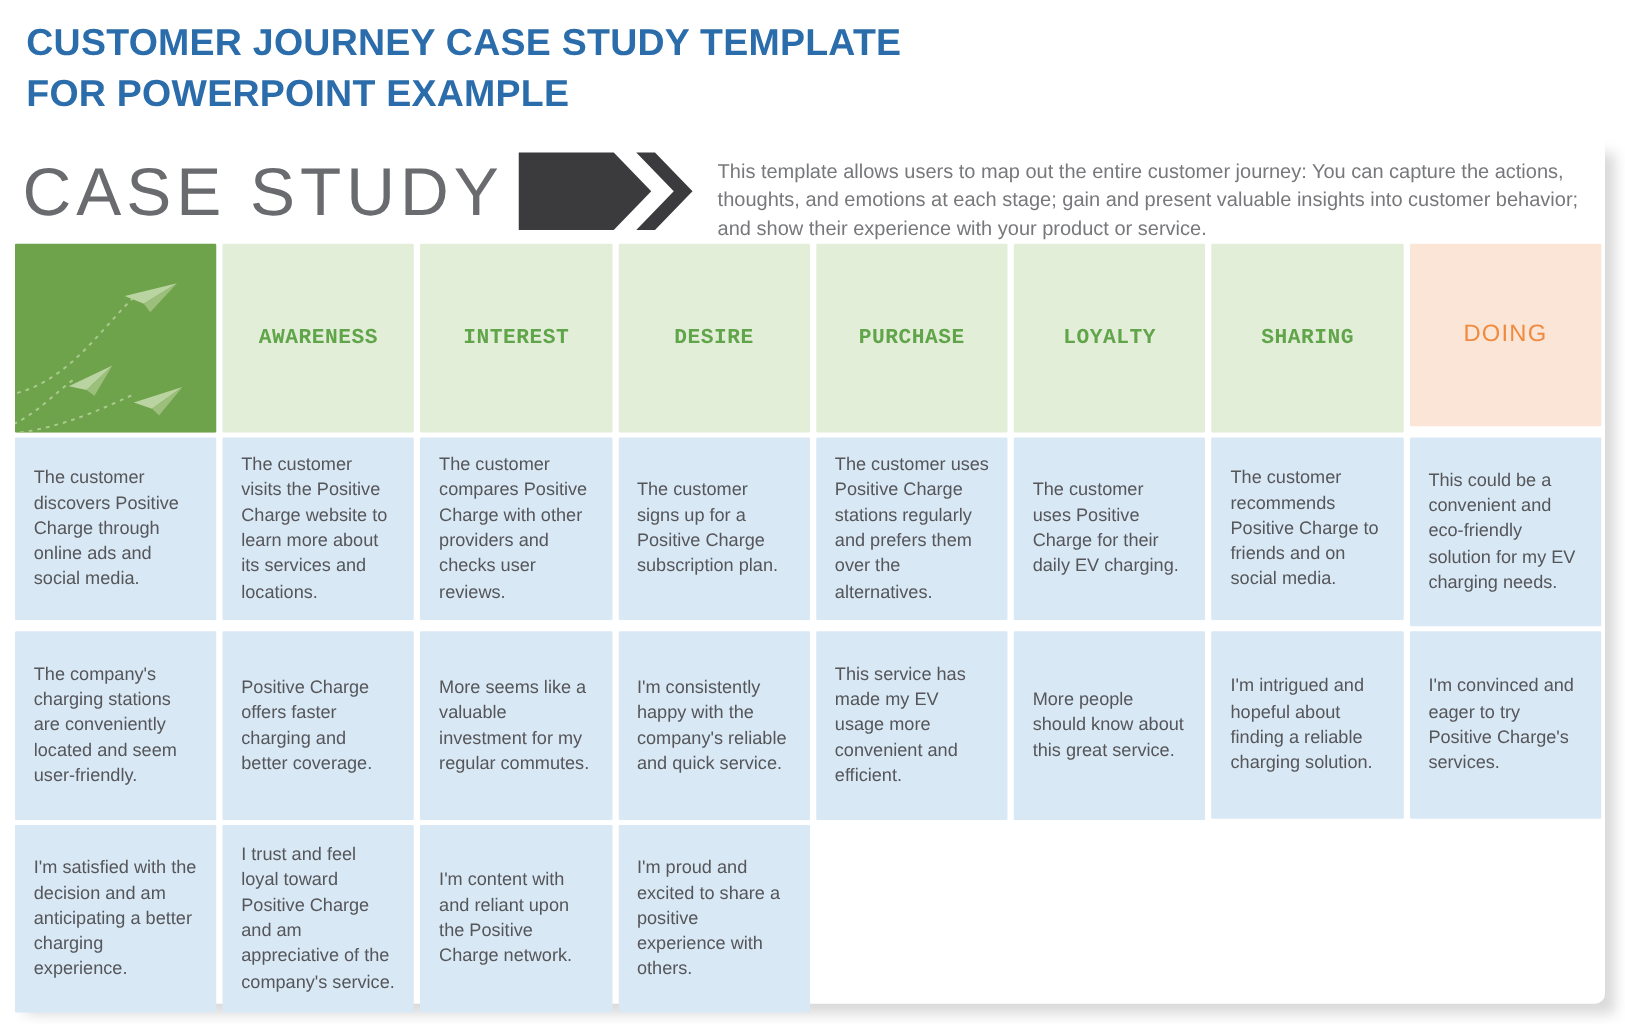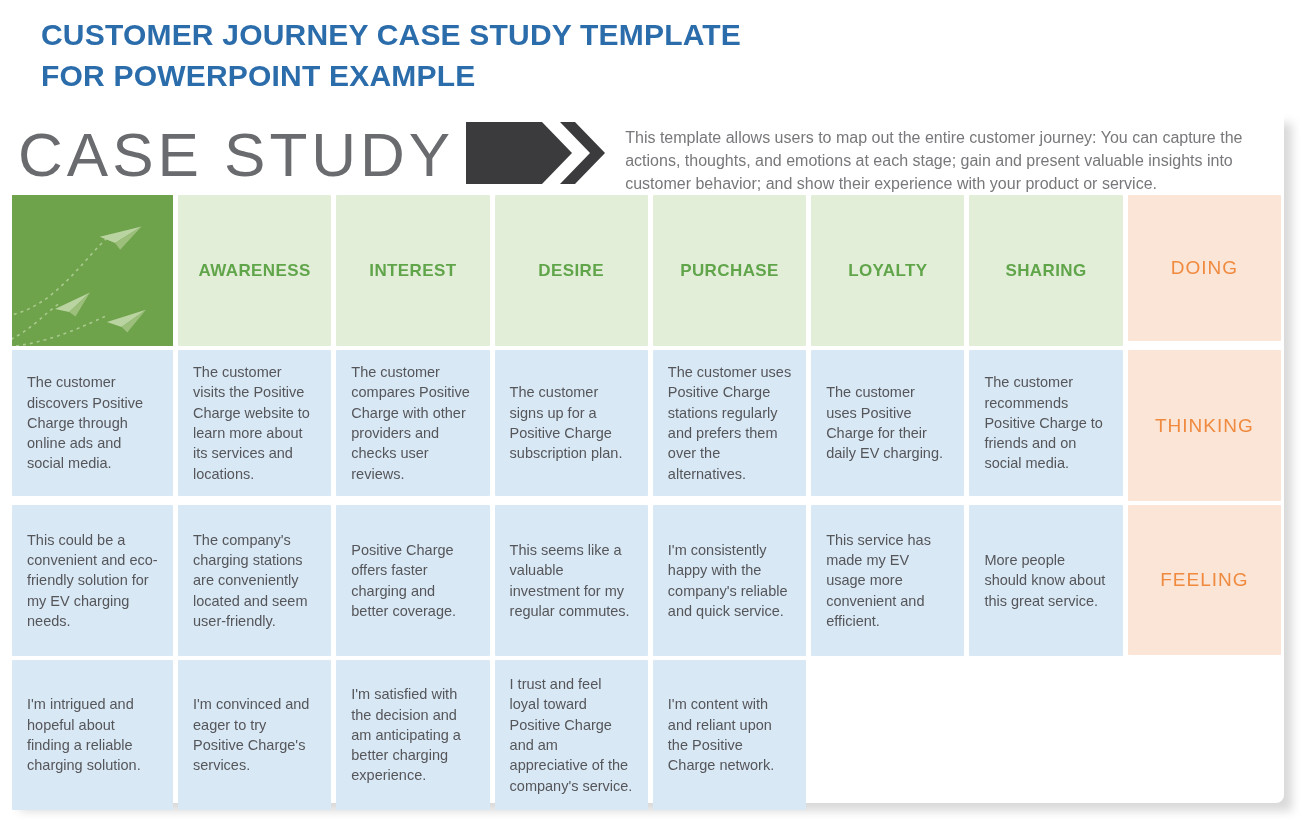--- a/index.html
+++ b/index.html
@@ -3,41 +3,41 @@
 <meta charset="utf-8">
 <style>
   * { margin: 0; padding: 0; box-sizing: border-box; }
   html, body { width: 1300px; height: 819px; background: #ffffff; overflow: hidden;
     font-family: "Liberation Sans", sans-serif; }
 
   .page { width: 1300px; height: 819px; position: relative; }
 
   
   .page-title { padding: 14px 0 0 21px; color: #2b6cab; font-weight: bold;
-    font-size: 30px; line-height: 1.37; letter-spacing: 0.2px; margin-left: 20px; }
+    font-size: 30px; line-height: 1.37; letter-spacing: 0.2px; }
 
   
   .card { position: absolute; left: 0; top: 103px; width: 1284px; height: 700px;
     background: #ffffff; border-radius: 8px;
     box-shadow: 14px 14px 10px -6px rgba(120,120,120,0.28); }
 
   
   .hero { display: flex; align-items: center; padding: 14px 0 0 18px; height: 88px; }
-  .hero-heading { color: #6a6b6e; font-weight: 300; font-size: 62px;
+  .hero-heading { color: #6a6b6e; font-weight: 300; font-size: 54px;
     letter-spacing: 4px; white-space: nowrap; }
   .hero-arrow { margin-left: 10px; margin-top: 2px; flex: none; }
   .hero-desc { color: #77787b; font-size: 16px; line-height: 1.45;
     margin-left: 18px; width: 690px; margin-top: 13px; }
 
   
   .journey-table { display: grid; grid-template-columns: 161px repeat(7, 1fr);
     gap: 4px 5px; width: 1269px; margin: 4px 0 0 12px; }
   .cell { border-radius: 1px; }
   .corner-cell { background: #6ea24b; overflow: hidden; }
-  .stage-cell { background: #e3eed9; display: flex; align-items: center; justify-content: center; }
+  .stage-cell { background: #e3eed9; display: flex; align-items: center; justify-content: center; font-family: Liberation Mono, monospace; }
   .stage-cell span { color: #61a54b; font-weight: bold; font-size: 17px; letter-spacing: 0.4px; }
   .label-cell { background: #fbe5d6; display: flex; align-items: center; justify-content: center; }
   .label-cell span { color: #ef8a3f; font-size: 19px; letter-spacing: 1px; }
   .body-cell { background: #d9e8f5; display: flex; align-items: center; padding: 12px 15px; }
   .body-cell span { color: #55565a; font-size: 14.5px; line-height: 1.4; }
 
   .row-header { height: 151px; }
   .row-doing { height: 146px; }
   .row-thinking { height: 151px; }
   .row-feeling { height: 150px; }
@@ -126,59 +126,56 @@
       <div class="cell body-cell row-doing">
         <span>The customer uses Positive Charge stations regularly and prefers them over the alternatives.</span>
         </div>
       <div class="cell body-cell row-doing">
         <span>The customer uses Positive Charge for their daily EV charging.</span>
         </div>
       <div class="cell body-cell row-doing">
         <span>The customer recommends Positive Charge to friends and on social media.</span>
         </div>
 
-      <div class="cell label-cell row-thinking">
-        <span>THINKING</span>
-        </div>
       <div class="cell body-cell row-thinking">
         <span>This could be a convenient and eco-friendly solution for my EV charging needs.</span>
         </div>
       <div class="cell body-cell row-thinking">
         <span>The company's charging stations are conveniently located and seem user-friendly.</span>
         </div>
       <div class="cell body-cell row-thinking">
         <span>Positive Charge offers faster charging and better coverage.</span>
         </div>
       <div class="cell body-cell row-thinking">
-        <span>This seems like a valuable investment for my regular commutes.</span>
+        <span>More seems like a valuable investment for my regular commutes.</span>
         </div>
       <div class="cell body-cell row-thinking">
         <span>I'm consistently happy with the company's reliable and quick service.</span>
         </div>
       <div class="cell body-cell row-thinking">
         <span>This service has made my EV usage more convenient and efficient.</span>
         </div>
       <div class="cell body-cell row-thinking">
         <span>More people should know about this great service.</span>
         </div>
 
-      <div class="cell label-cell row-feeling">
-        <span>FEELING</span>
-        </div>
       <div class="cell body-cell row-feeling">
         <span>I'm intrigued and hopeful about finding a reliable charging solution.</span>
         </div>
       <div class="cell body-cell row-feeling">
         <span>I'm convinced and eager to try Positive Charge's services.</span>
         </div>
       <div class="cell body-cell row-feeling">
         <span>I'm satisfied with the decision and am anticipating a better charging experience.</span>
         </div>
       <div class="cell body-cell row-feeling">
         <span>I trust and feel loyal toward Positive Charge and am appreciative of the company's service.</span>
         </div>
       <div class="cell body-cell row-feeling">
         <span>I'm content with and reliant upon the Positive Charge network.</span>
         </div>
+      <div class="cell body-cell row-feeling">
+        <span>I'm proud and excited to share a positive experience with others.</span>
+        </div>
 
     </div>
   </div>
 </div>
 
 </body></html>

